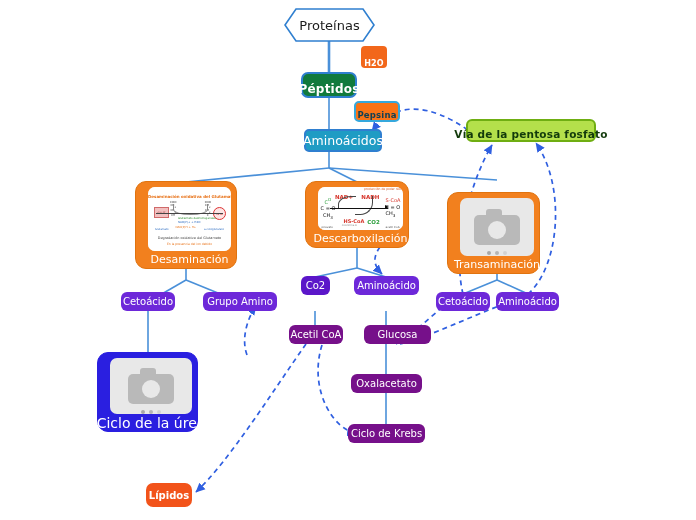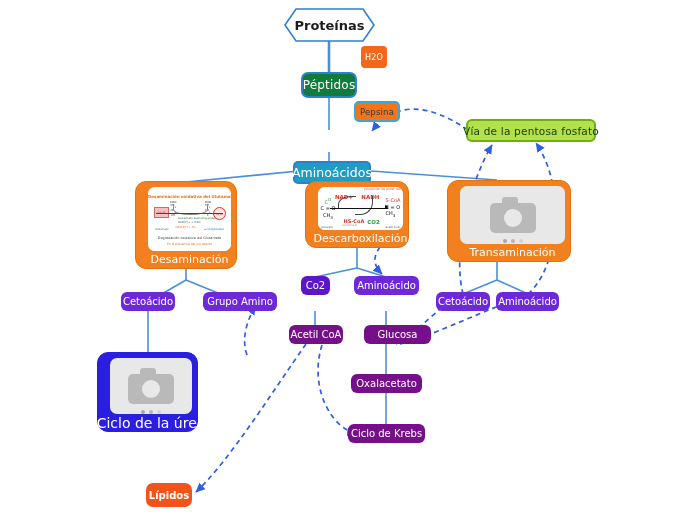--- a/index.html
+++ b/index.html
@@ -8,26 +8,26 @@
     font-family:"DejaVu Sans", sans-serif;
     overflow:hidden;position:relative;
   }
   #stage{position:absolute;left:0;top:0;width:696px;height:520px;}
   svg.edges{position:absolute;left:0;top:0;width:696px;height:520px;pointer-events:none;}
 
   .node{position:absolute;box-sizing:border-box;display:flex;align-items:center;
         justify-content:center;text-align:center;white-space:nowrap;}
 
   
-  .pill{border-radius:7px;font-weight:normal;letter-spacing:.2px;}
+  .pill{border-radius:7px;font-weight:bold;letter-spacing:.2px;align-items:flex-end;}
   .hexwrap{position:absolute;}
   .hexwrap svg{position:absolute;left:0;top:0;}
   .hexlabel{position:absolute;left:0;top:0;width:100%;height:100%;
     display:flex;align-items:center;justify-content:center;
-    font-size:13px;font-weight:bold;color:#1c1c1c;}
+    font-size:13px;font-weight:normal;color:#1c1c1c;}
 
   .n-peptidos{background:#117a3d;border:2px solid #2f7fd0;color:#ffffff;
     font-size:12px;width:56px;height:26px;}
   .n-amino{background:#1f9cc4;border:2px solid #2f7fd0;color:#ffffff;
     font-size:12.5px;width:78px;height:23px;border-radius:5px;font-weight:normal;}
   .n-h2o{background:#f2671a;color:#ffffff;font-size:8px;width:26px;height:22px;
     border-radius:4px;}
   .n-pepsina{background:#f97316;border:2px solid #35a8dd;color:#0d3f55;
     font-size:8.5px;width:46px;height:21px;border-radius:5px;}
   .n-pentosa{background:#b4e04b;border:2px solid #6fae12;color:#123a0b;
@@ -170,21 +170,21 @@
   </div>
 
   <div class="node pill n-peptidos" style="left:301px;top:72px;">
     <span>Péptidos</span>
   </div>
 
   <div class="node pill n-pepsina" style="left:354px;top:101px;">
     <span>Pepsina</span>
   </div>
 
-  <div class="node n-amino" style="left:293px;top:129px;margin-top:32px;">
+  <div class="node n-amino" style="left:304px;top:129px;">
     <span>Aminoácidos</span>
   </div>
 
   <div class="node pill n-pentosa" style="left:466px;top:119px;">
     <span>Vía de la pentosa fosfato</span>
   </div>
 
   <div class="node card card-orange" style="left:135px;top:181px;width:102px;height:88px;">
     <div class="thumb">
       <div class="chem1">
@@ -226,21 +226,21 @@
         <div class="hscoa">HS-CoA</div>
         <div class="cap-m">coenzima A</div>
         <div class="co2">CO2</div>
         <div class="cap-l">piruvato</div>
         <div class="cap-r">acetil CoA</div>
       </div>
     </div>
     <div class="caption">Descarboxilación</div>
   </div>
 
-  <div class="node card card-orange" style="left:447px;top:180px;width:124px;height:82px;">
+  <div class="node card card-orange" style="left:447px;top:192px;width:93px;height:82px;">
     <div class="thumb">
       <div class="cam">
         <div class="bump"></div>
           <div class="body"></div>
           <div class="lens"></div>
         <div class="dots">
             <i></i>
             <i></i>
             <i></i>
           </div>

